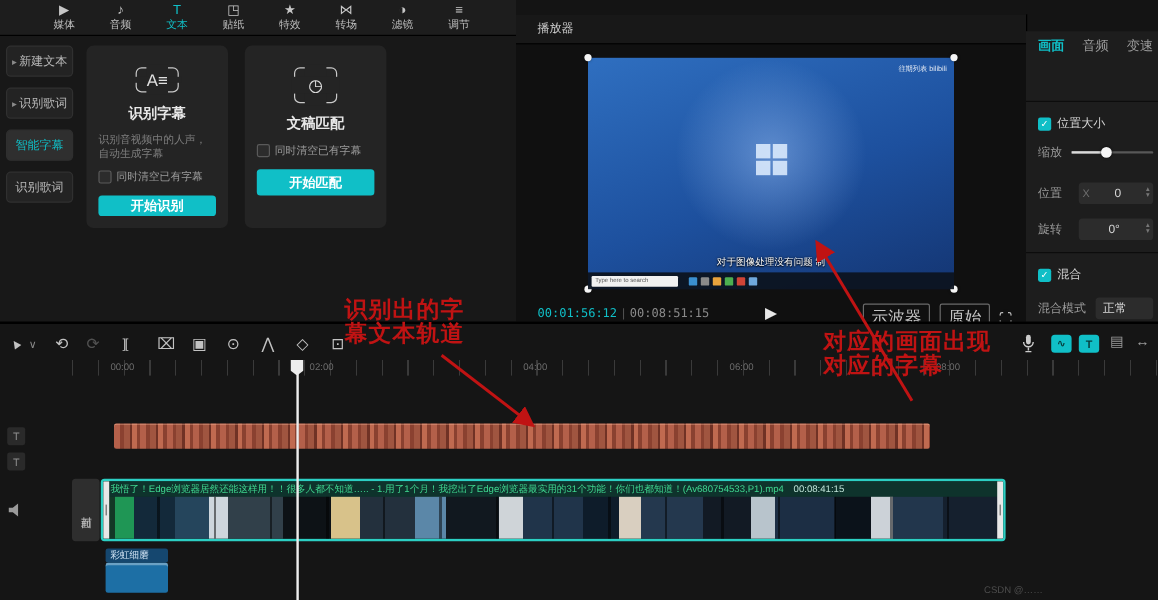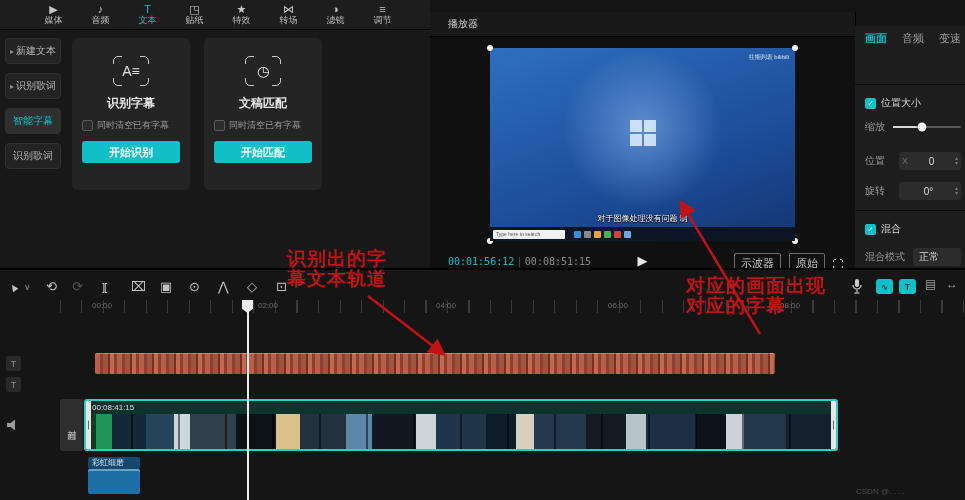--- a/index.html
+++ b/index.html
@@ -60,21 +60,21 @@
            display:flex;align-items:center;gap:3px;padding:0 3px;box-sizing:border-box;}
   .tb-search{width:72px;height:9px;background:#f1f1f1;border-radius:1px;font-size:5px;color:#555;
              display:flex;align-items:center;padding-left:3px;box-sizing:border-box;overflow:hidden;white-space:nowrap;}
   .tb-icons{display:flex;gap:3px;margin-left:6px;}
   .tb-icons span{width:7px;height:7px;border-radius:1px;}
   .controls{position:absolute;left:0;right:0;top:238px;height:30px;}
   .time-cur{font-size:10px;color:var(--accent,#10bfc7);font-family:"DejaVu Sans Mono",monospace;}
   .time-sep{font-size:10px;color:#555;margin:0 4px;}
   .time-total{font-size:10px;color:#8a8a8a;font-family:"DejaVu Sans Mono",monospace;}
   .play-btn{position:absolute;left:50%;top:3px;transform:translateX(-50%);font-size:13px;color:#e8e8e8;cursor:pointer;}
-  .pill-btn{border:1px solid #6a6a6a;border-radius:2px;background:none;color:#c5c5c5;font-size:11px;
+  .pill-btn{border:1px solid #6a6a6a;border-radius:2px;background:none;color:#c5c5c5;font-size:14px;
             padding:2px 6px;cursor:pointer;font-family:inherit;}
   .fs-icon{position:relative;width:10px;height:10px;display:inline-block;}
   .fs-icon .frame{position:absolute;inset:0;border:1px solid #bdbdbd;border-radius:2px;}
   .fs-icon .hmask{position:absolute;top:-2px;bottom:-2px;left:3px;right:3px;background:#101010;}
   .fs-icon .vmask{position:absolute;left:-2px;right:-2px;top:3px;bottom:3px;background:#101010;}
 
   
   .inspector{left:855px;top:0;width:110px;height:268px;background:#1d1d1d;margin-top:26px;}
   .insp-tabs{position:absolute;left:10px;top:5px;display:flex;gap:15px;font-size:11px;color:#9a9a9a;}
   .insp-tab{cursor:pointer;}
@@ -137,21 +137,21 @@
   .clip-thumbs{position:absolute;left:0;right:0;top:13px;bottom:0;
       background:repeating-linear-gradient(90deg,transparent 0 45px,rgba(0,0,0,.5) 45px 47px),
       linear-gradient(90deg,#133826 0 10px,#1f9655 10px 26px,#13293a 26px 60px,#25455c 60px 88px,#cdd6dd 88px 104px,#31404a 104px 150px,#0d1216 150px 190px,#d8c28a 190px 214px,#23303d 214px 260px,#5b87a8 260px 286px,#11181f 286px 330px,#cfd4d8 330px 350px,#20344a 350px 400px,#0e1c2a 400px 430px,#d9cfc0 430px 448px,#24384e 448px 500px,#121a24 500px 540px,#b8c4cc 540px 560px,#1c2e44 560px 610px,#0b121a 610px 640px,#ccd2d8 640px 658px,#22364c 658px 700px,#15202e 700px 754px);}
   .clip-handle{position:absolute;top:0;bottom:0;width:5px;background:#e8e8e8;z-index:2;cursor:ew-resize;}
   .clip-handle::after{content:"";position:absolute;left:1.5px;top:50%;transform:translateY(-50%);
       width:1.5px;height:9px;background:#666;}
   .audio-label{position:absolute;left:88px;top:187px;width:52px;height:12px;background:#15476f;border-radius:2px;
       font-size:8px;color:#cfe2f3;line-height:12px;padding-left:4px;box-sizing:border-box;cursor:pointer;}
   .audio-body{position:absolute;left:88px;top:199px;width:52px;height:25px;background:var(--audio-clip,#1d6fa5);
       border-radius:2px;box-shadow:inset 0 2px 0 rgba(255,255,255,.35);cursor:pointer;}
-  .watermark{position:absolute;left:856px;top:487px;font-size:8px;color:#4c4c4c;}
+  .watermark{position:absolute;left:820px;top:487px;font-size:8px;color:#4c4c4c;}
 
   
   .annot{position:absolute;z-index:10;font-size:19px;font-weight:bold;color:var(--annotation,#c01313);
          line-height:20px;white-space:pre-line;letter-spacing:1px;}
   #arrow-overlay{position:absolute;inset:0;z-index:9;pointer-events:none;}
   .mic-wrap{position:absolute;cursor:pointer;}
 </style>
 </head>
 <body>
 
@@ -212,20 +212,21 @@
 
     <div class="cards">
       <div class="card">
         <div class="bracket">
           <span class="frame"></span>
             <span class="hmask"></span>
             <span class="vmask"></span>
           <span class="glyph">A≡</span>
         </div>
         <div class="card-title">识别字幕</div>
+        <div class="card-desc">识别音视频中的人声，自动生成字幕</div>
         <div class="chk-row">
           <span class="chk"></span>
           <span class="chk-label">同时清空已有字幕</span>
         </div>
         <button class="card-btn">开始识别</button>
       </div>
       <div class="card">
         <div class="bracket">
           <span class="frame"></span>
             <span class="hmask"></span>
@@ -397,20 +398,21 @@
     <span class="speaker" style="left:7px;top:149px"></span>
 
     <div class="subtitle-track"></div>
 
     <div class="cover-btn">
         <span>封面</span>
       </div>
 
     <div class="video-clip">
       <div class="clip-titlebar">
+        <span class="clip-title">我悟了！Edge浏览器居然还能这样用！！很多人都不知道….. - 1.用了1个月！我挖出了Edge浏览器最实用的31个功能！你们也都知道！(Av680754533,P1).mp4</span>
         <span class="clip-duration">00:08:41:15</span>
       </div>
       <div class="clip-thumbs"></div>
       <span class="clip-handle" style="left:0"></span>
       <span class="clip-handle" style="right:0"></span>
     </div>
 
     <div class="audio-label">彩虹细磨</div>
     <div class="audio-body"></div>
 

